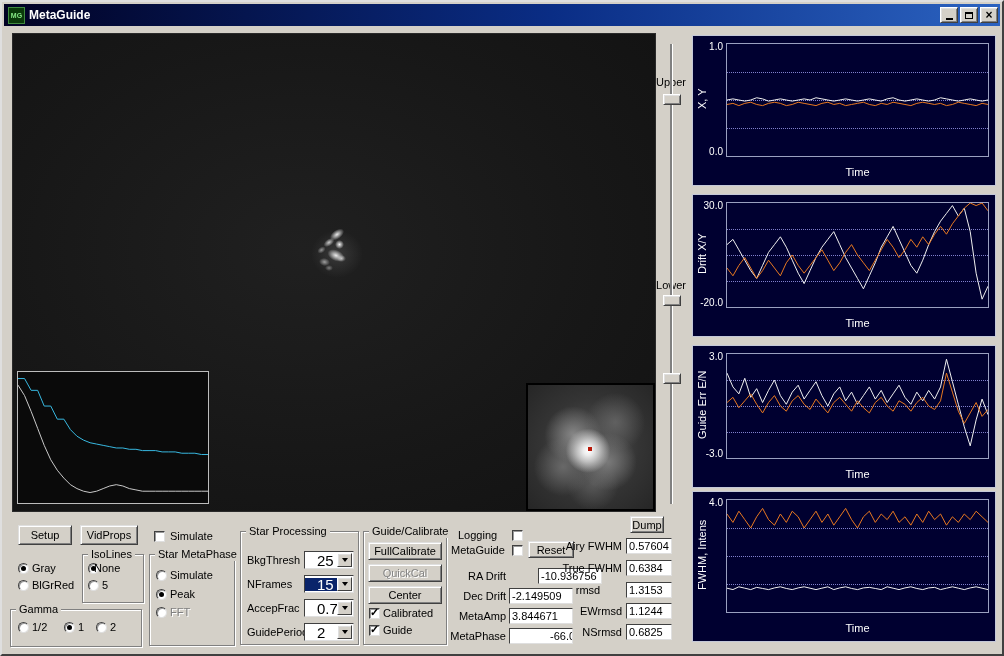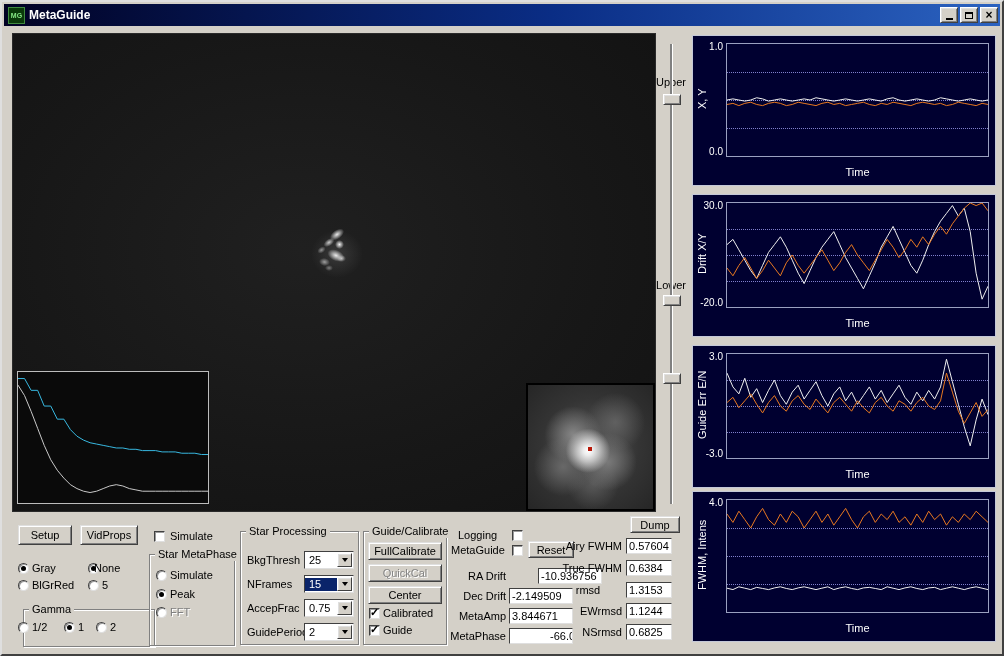--- a/index.html
+++ b/index.html
@@ -45,21 +45,21 @@
   
   .b3{position:absolute;background:#d4d0c8;border:1px solid;border-color:#dfdfdf #404040 #404040 #dfdfdf;box-shadow:inset 1px 1px 0 #fff,inset -1px -1px 0 #808080;font-size:11px;display:flex;align-items:center;justify-content:center;color:#000;box-sizing:border-box;}
   .b3.disabled{color:#848484;text-shadow:1px 1px 0 #fff;}
   .grp{position:absolute;border:1px solid #808080;box-shadow:inset 1px 1px 0 #fff,1px 1px 0 #fff;box-sizing:border-box;}
   .legend{position:absolute;top:-7px;left:5px;background:#d4d0c8;padding:0 3px;font-size:11px;line-height:13px;white-space:nowrap;}
   .radio{position:absolute;width:11px;height:11px;border-radius:50%;background:#fff;border:1px solid;border-color:#404040 #dfdfdf #dfdfdf #404040;box-shadow:inset 1px 1px 0 #9a9a9a;box-sizing:border-box;}
   .radio.sel::after{content:"";position:absolute;left:2px;top:2px;width:5px;height:5px;border-radius:50%;background:#000;}
   .check{position:absolute;width:11px;height:11px;background:#fff;border:1px solid;border-color:#404040 #dfdfdf #dfdfdf #404040;box-shadow:inset 1px 1px 0 #9a9a9a;box-sizing:border-box;}
   .check.on::after{content:"\2713";position:absolute;left:0px;top:-3px;font-size:11px;font-weight:bold;color:#000;}
   .combo{position:absolute;height:18px;background:#fff;border:1px solid;border-color:#404040 #dfdfdf #dfdfdf #404040;display:flex;align-items:center;box-sizing:border-box;}
-  .cval{flex:1;font-size:11px;padding:0 4px;height:13px;line-height:13px;overflow:hidden;color:#000;}
+  .cval{flex:1;font-size:15px;padding:0 12px;height:13px;line-height:13px;overflow:hidden;color:#000;}
   .cval.hl{background:#0a246a;color:#fff;}
   .cbtn{width:15px;height:14px;margin-right:1px;background:#d4d0c8;border:1px solid;border-color:#fff #404040 #404040 #fff;box-shadow:inset 1px 1px 0 #dfdfdf;display:flex;align-items:flex-start;justify-content:center;flex:none;box-sizing:border-box;}
   .cbtn::after{content:"";border:3px solid transparent;border-top:4px solid #000;margin-top:4px;}
   .field{position:absolute;height:16px;background:#fff;border:1px solid;border-color:#404040 #dfdfdf #dfdfdf #404040;font-size:11px;line-height:14px;padding:0 2px;overflow:hidden;white-space:nowrap;color:#000;box-sizing:border-box;}
 </style>
 </head>
 <body>
 
 <div class="window">
 
@@ -174,26 +174,29 @@
   </div>
 
   <div class="b3" style="left:16px;top:523px;width:54px;height:20px;">Setup</div>
   <div class="b3" style="left:78px;top:523px;width:58px;height:20px;">VidProps</div>
 
   <span class="radio sel" style="left:16px;top:561px;"></span>
   <div class="lbl" style="left:30px;top:560px;">Gray</div>
   <span class="radio" style="left:16px;top:578px;"></span>
   <div class="lbl" style="left:30px;top:577px;">BlGrRed</div>
 
+  <div class="grp" style="left:80px;top:552px;width:62px;height:49px;">
+    <div class="legend">IsoLines</div>
+  </div>
   <span class="radio sel" style="left:86px;top:561px;"></span>
   <div class="lbl" style="left:92px;top:560px;">None</div>
   <span class="radio" style="left:86px;top:578px;"></span>
   <div class="lbl" style="left:100px;top:577px;">5</div>
 
-  <div class="grp" style="left:21px;top:607px;width:132px;height:38px;">
+  <div class="grp" style="left:8px;top:607px;width:132px;height:38px;">
     <div class="legend">Gamma</div>
   </div>
   <span class="radio" style="left:16px;top:620px;"></span>
   <div class="lbl" style="left:30px;top:619px;">1/2</div>
   <span class="radio sel" style="left:62px;top:620px;"></span>
   <div class="lbl" style="left:76px;top:619px;">1</div>
   <span class="radio" style="left:94px;top:620px;"></span>
   <div class="lbl" style="left:108px;top:619px;">2</div>
 
   <span class="check" style="left:152px;top:529px;"></span>
@@ -252,21 +255,21 @@
 
   <div class="lbl right" style="left:444px;top:568px;width:60px;">RA Drift</div>
   <div class="field" style="left:536px;top:566px;width:64px;">-10.936756</div>
   <div class="lbl right" style="left:444px;top:588px;width:60px;">Dec Drift</div>
   <div class="field" style="left:507px;top:586px;width:64px;">-2.149509</div>
   <div class="lbl right" style="left:444px;top:608px;width:60px;">MetaAmp</div>
   <div class="field" style="left:507px;top:606px;width:64px;">3.844671</div>
   <div class="lbl right" style="left:444px;top:628px;width:60px;">MetaPhase</div>
   <div class="field" style="left:507px;top:626px;width:64px;padding-left:40px;">-66.041168</div>
 
-  <div class="b3" style="left:628px;top:514px;width:50px;height:17px;">Dump</div>
+  <div class="b3" style="left:628px;top:514px;width:34px;height:17px;">Dump</div>
 
   <div class="lbl right" style="left:552px;top:538px;width:68px;">Airy FWHM</div>
   <div class="field" style="left:624px;top:536px;width:46px;">0.57604</div>
   <div class="lbl right" style="left:552px;top:560px;width:68px;">True FWHM</div>
   <div class="field" style="left:624px;top:558px;width:46px;">0.6384</div>
   <div class="lbl right" style="left:552px;top:582px;width:68px;text-align:center;">rmsd</div>
   <div class="field" style="left:624px;top:580px;width:46px;">1.3153</div>
   <div class="lbl right" style="left:552px;top:603px;width:68px;">EWrmsd</div>
   <div class="field" style="left:624px;top:601px;width:46px;">1.1244</div>
   <div class="lbl right" style="left:552px;top:624px;width:68px;">NSrmsd</div>

